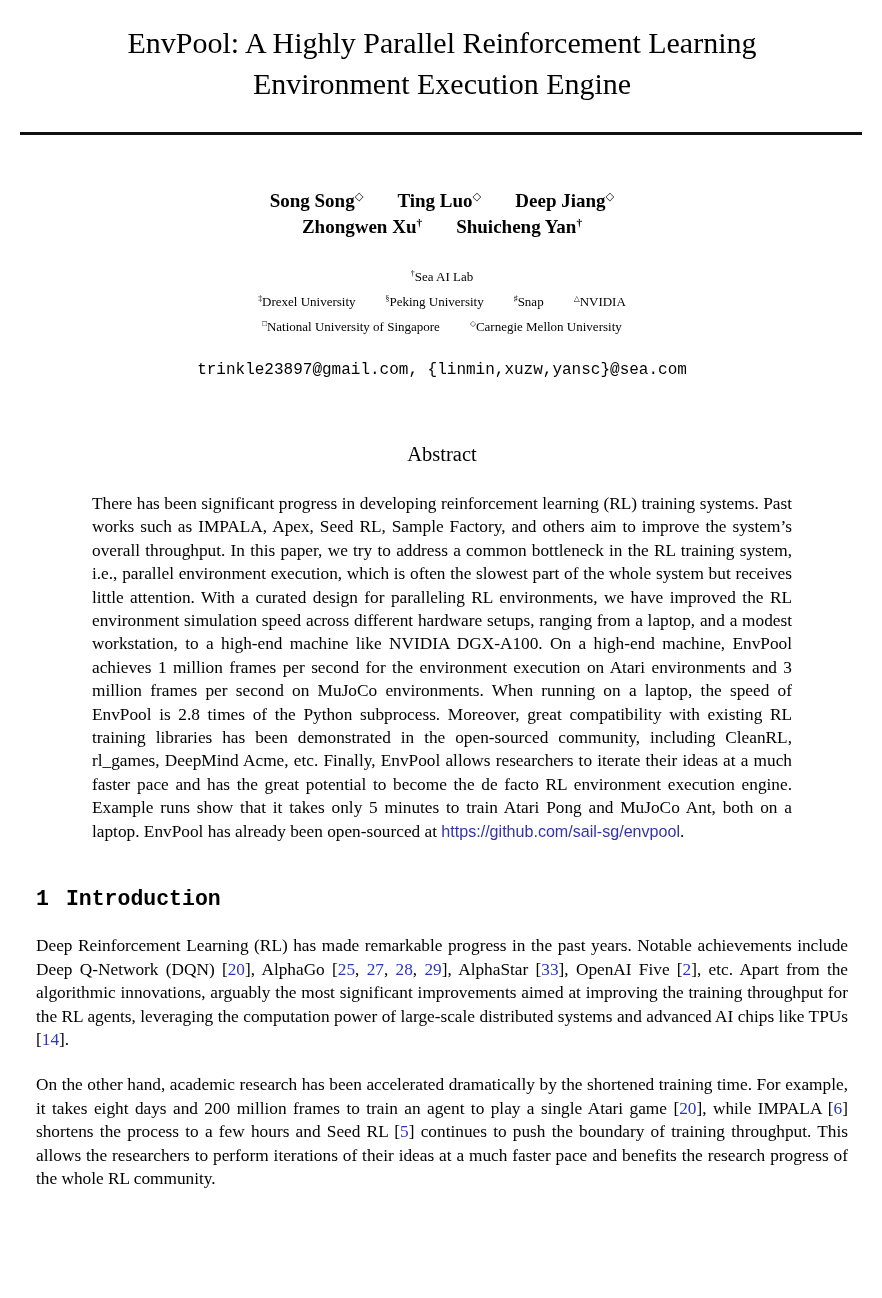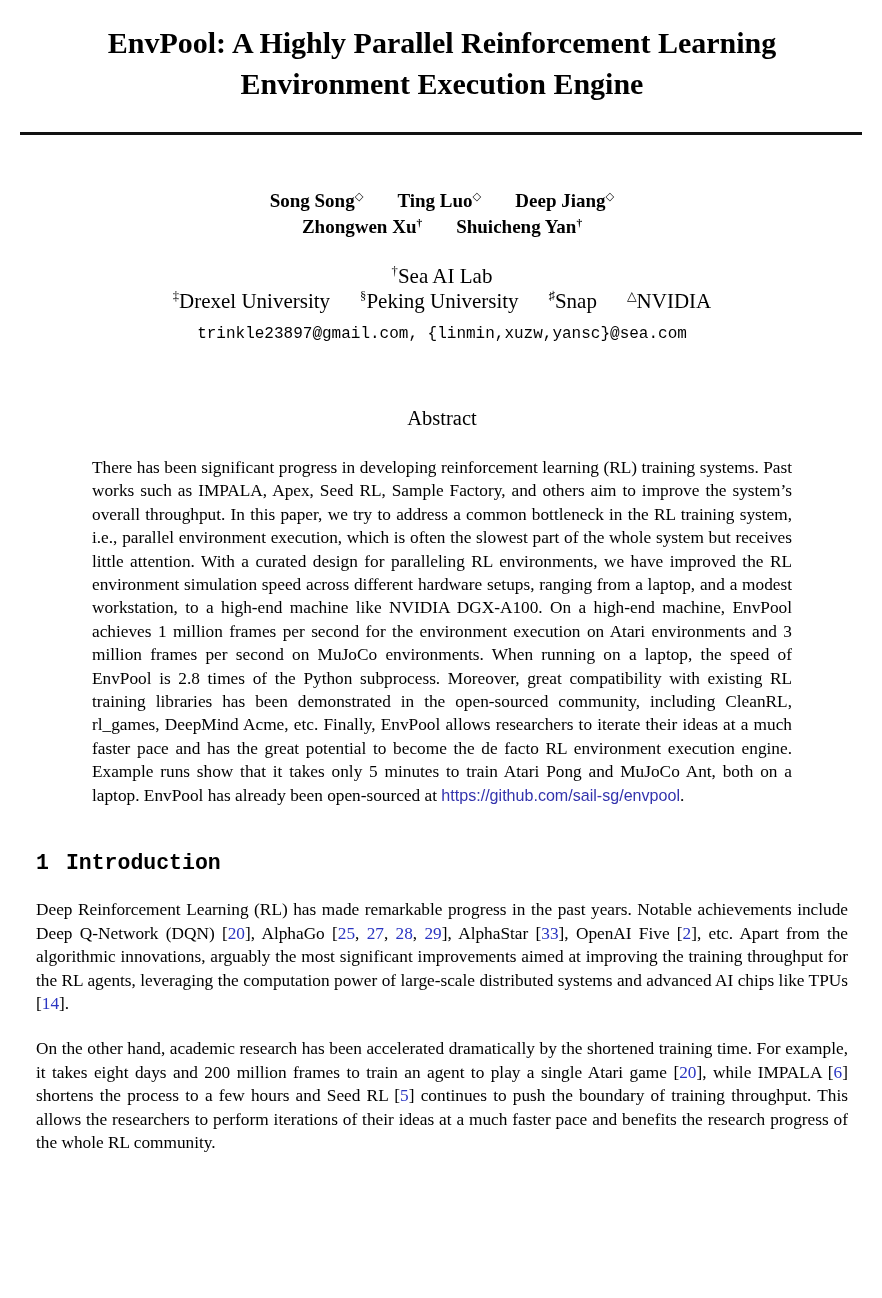--- a/index.html
+++ b/index.html
@@ -14,21 +14,21 @@
     overflow: hidden;
     font-family: "Liberation Serif", "DejaVu Serif", serif;
   }
   .page {
     padding: 22px 34px 0 36px;
   }
   .title {
     margin: 0;
     font-size: 30px;
     line-height: 41px;
-    font-weight: bold;
+    font-weight: normal;
     text-align: center;
   }
   .rule {
     height: 3px;
     background: #111111;
     margin: 28px -14px 0 -16px;
   }
   .authors {
     margin-top: 53px;
   }
@@ -47,26 +47,26 @@
     line-height: 0;
     font-family: "Liberation Serif", "DejaVu Serif", "DejaVu Sans", serif;
   }
   .affils {
     margin-top: 24px;
   }
   .affil-row {
     display: flex;
     justify-content: center;
     gap: 30px;
-    font-size: 21px;
+    font-size: 13px;
     line-height: 25px;
     white-space: nowrap;
   }
   .email {
-    margin-top: 9px;
+    margin-top: 20px;
     text-align: center;
     font-family: "Liberation Mono", "DejaVu Sans Mono", monospace;
     font-size: 16px;
     line-height: 22px;
   }
   .abstract-h {
     margin: 60px 0 0 0;
     text-align: center;
     font-size: 20.5px;
     line-height: 26px;
@@ -132,20 +132,24 @@
   <div class="affils">
     <div class="affil-row">
       <span><sup class="mark">†</sup><span>Sea AI Lab</span></span>
     </div>
     <div class="affil-row">
       <span><sup class="mark">‡</sup><span>Drexel University</span></span>
       <span><sup class="mark">§</sup><span>Peking University</span></span>
       <span><sup class="mark">♯</sup><span>Snap</span></span>
       <span><sup class="mark">△</sup><span>NVIDIA</span></span>
     </div>
+    <div class="affil-row">
+      <span><sup class="mark">□</sup><span>National University of Singapore</span></span>
+      <span><sup class="mark">◇</sup><span>Carnegie Mellon University</span></span>
+    </div>
     <div class="email">trinkle23897@gmail.com, {linmin,xuzw,yansc}@sea.com</div>
   </div>
 
   <h2 class="abstract-h">Abstract</h2>
   <p class="abstract-p"><span>There has been significant progress in developing reinforcement learning (RL) training systems. Past works such as IMPALA, Apex, Seed RL, Sample Factory, and others aim to improve the system’s overall throughput. In this paper, we try to address a common bottleneck in the RL training system, i.e., parallel environment execution, which is often the slowest part of the whole system but receives little attention. With a curated design for paralleling RL environments, we have improved the RL environment simulation speed across different hardware setups, ranging from a laptop, and a modest workstation, to a high-end machine like NVIDIA DGX-A100. On a high-end machine, EnvPool achieves 1 million frames per second for the environment execution on Atari environments and 3 million frames per second on MuJoCo environments. When running on a laptop, the speed of EnvPool is 2.8 times of the Python subprocess. Moreover, great compatibility with existing RL training libraries has been demonstrated in the open-sourced community, including CleanRL, rl_games, DeepMind Acme, etc. Finally, EnvPool allows researchers to iterate their ideas at a much faster pace and has the great potential to become the de facto RL environment execution engine. Example runs show that it takes only 5 minutes to train Atari Pong and MuJoCo Ant, both on a laptop. EnvPool has already been open-sourced at </span><span class="link">https://github.com/sail-sg/envpool</span><span>.</span></p>
 
   <h3 class="section-h">
     <span class="sec-num">1</span><span>Introduction</span>
   </h3>
 

